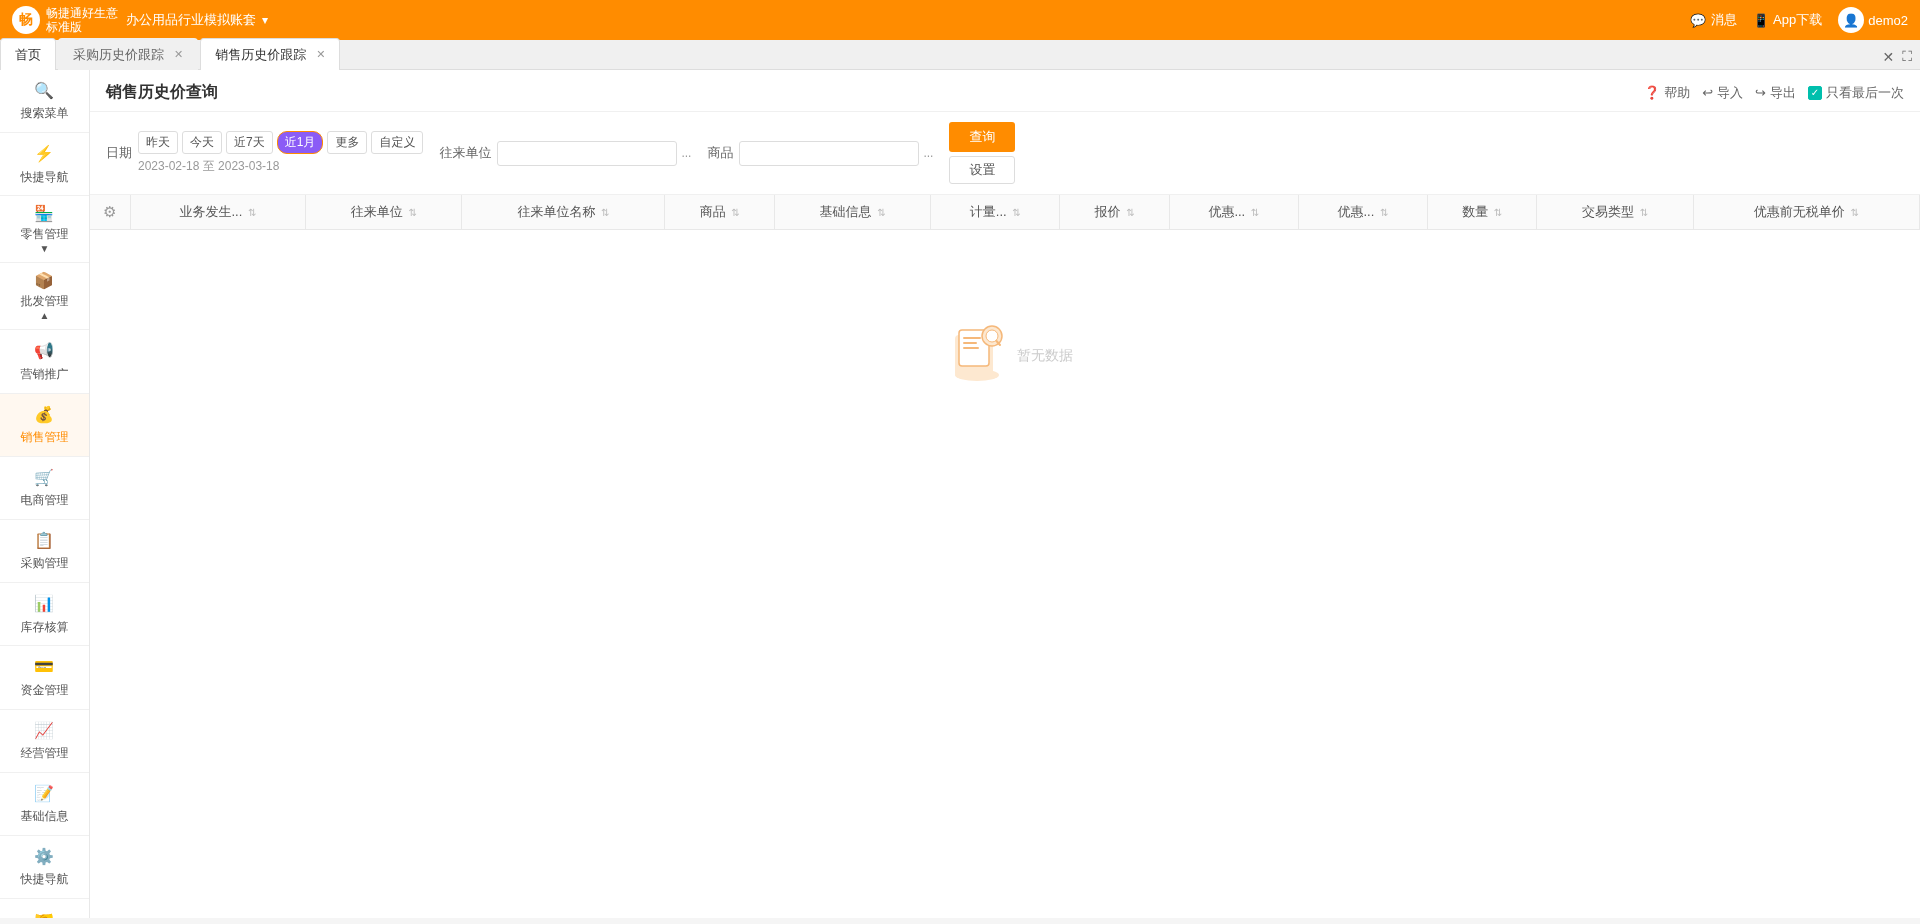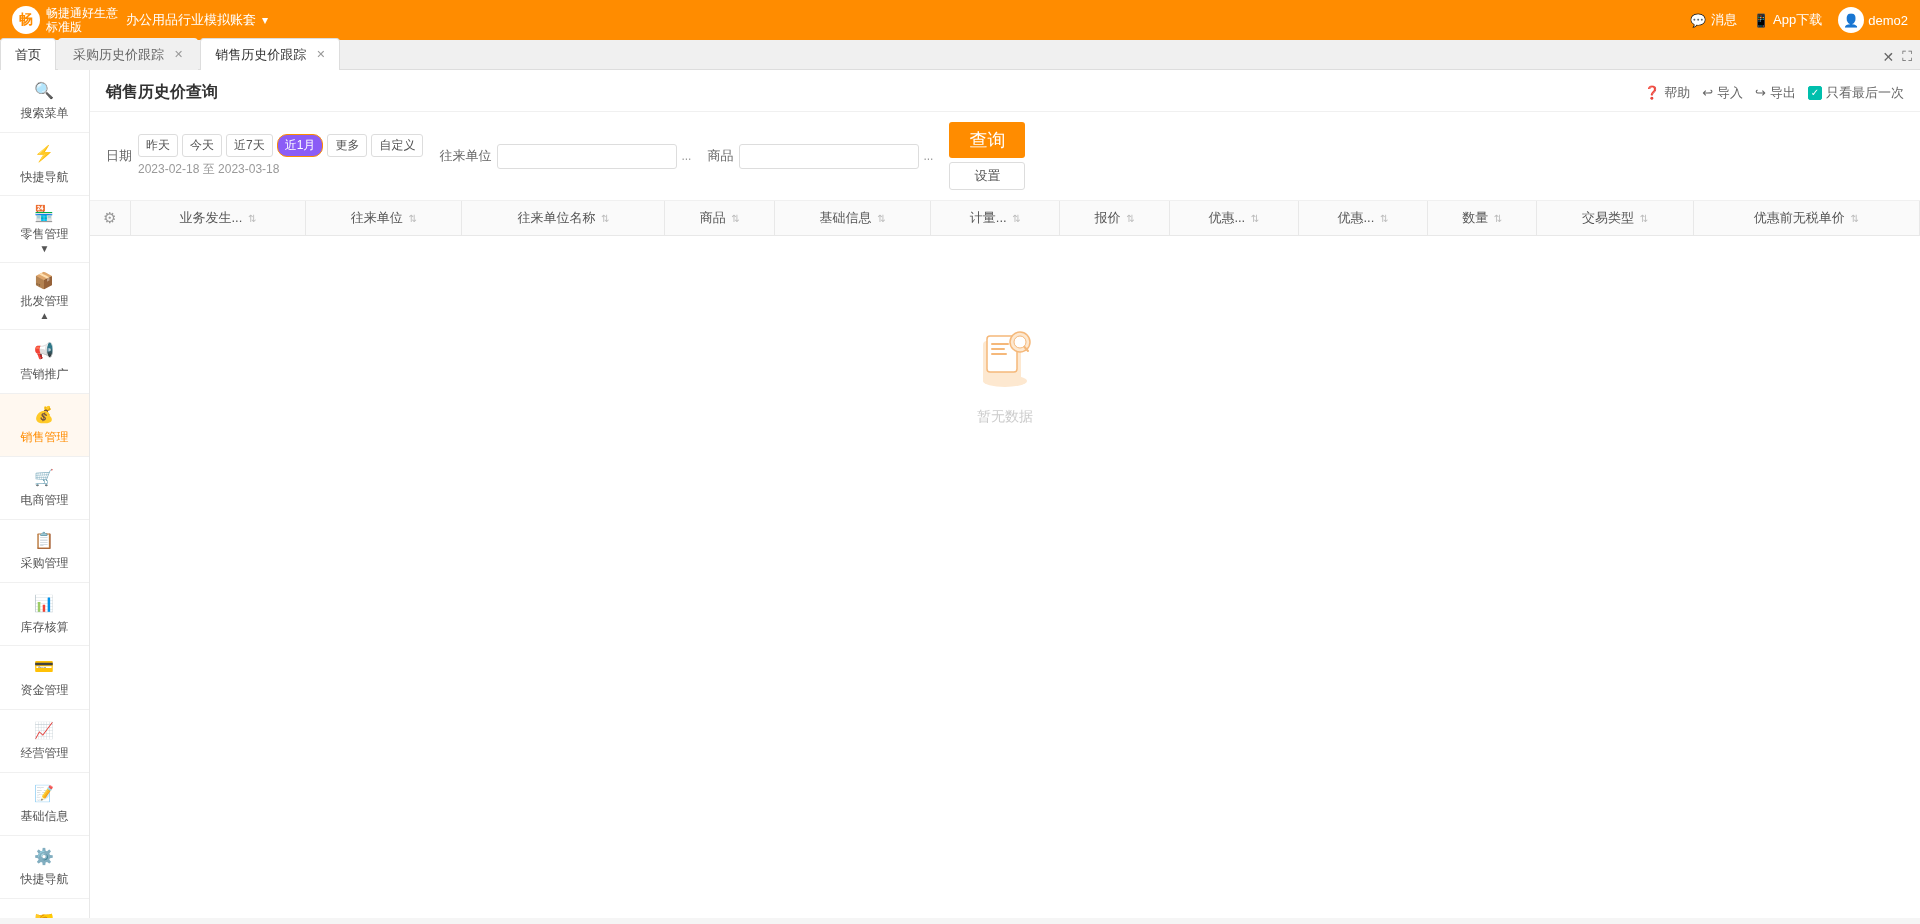--- a/index.html
+++ b/index.html
@@ -192,21 +192,21 @@
     }
     .filter-input-suffix { color: #999; cursor: pointer; font-size: 12px; }
 
     .query-btn {
       padding: 6px 20px;
       background: #ff8c00;
       color: #fff;
       border: none;
       border-radius: 3px;
       cursor: pointer;
-      font-size: 18px;
+      font-size: 13px;
     }
     .settings-btn {
       padding: 4px 12px;
       background: #fff;
       color: #555;
       border: 1px solid #ddd;
       border-radius: 3px;
       cursor: pointer;
       font-size: 13px;
     }
@@ -228,21 +228,21 @@
       user-select: none;
     }
     th:first-child { width: 40px; text-align: center; }
     th .sort-arrows { font-size: 10px; color: #bbb; margin-left: 2px; }
     .gear-cell { text-align: center; }
     .gear-icon { cursor: pointer; color: #999; font-size: 15px; }
 
     
     .empty-state {
       display: flex;
-      flex-direction: column;
+      flex-direction: row;
       align-items: center;
       justify-content: center;
       padding: 80px 0;
       color: #ccc;
     }
     .empty-icon {
       width: 80px; height: 80px;
       margin-bottom: 12px;
     }
     .empty-text { font-size: 14px; color: #ccc; }

